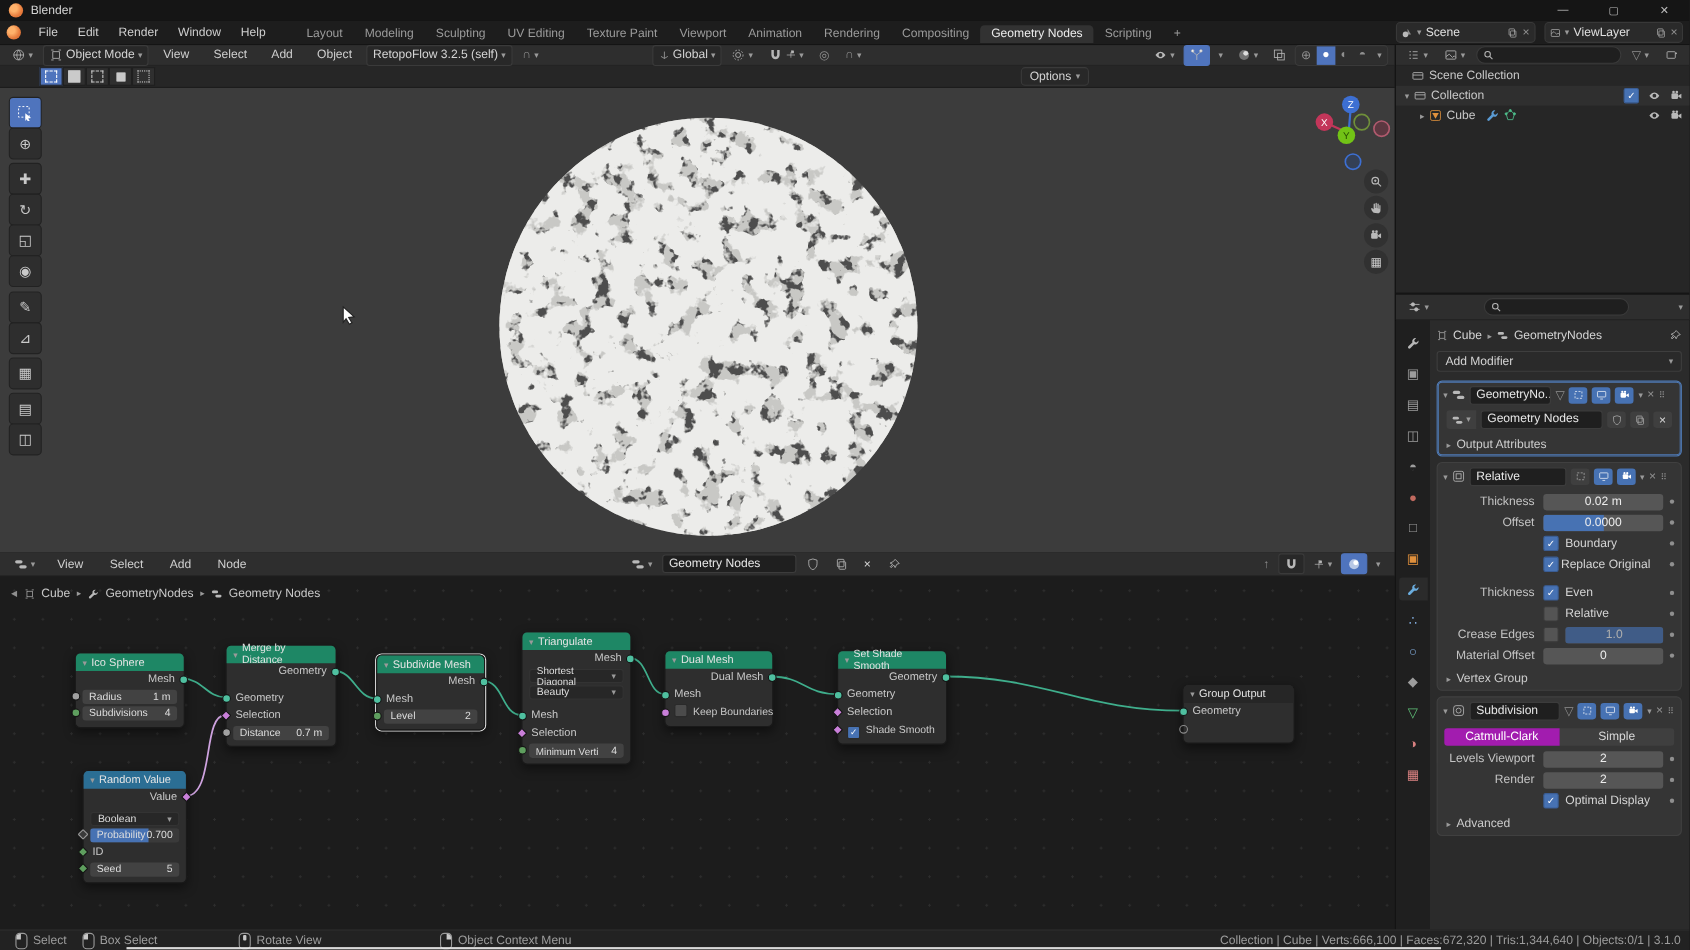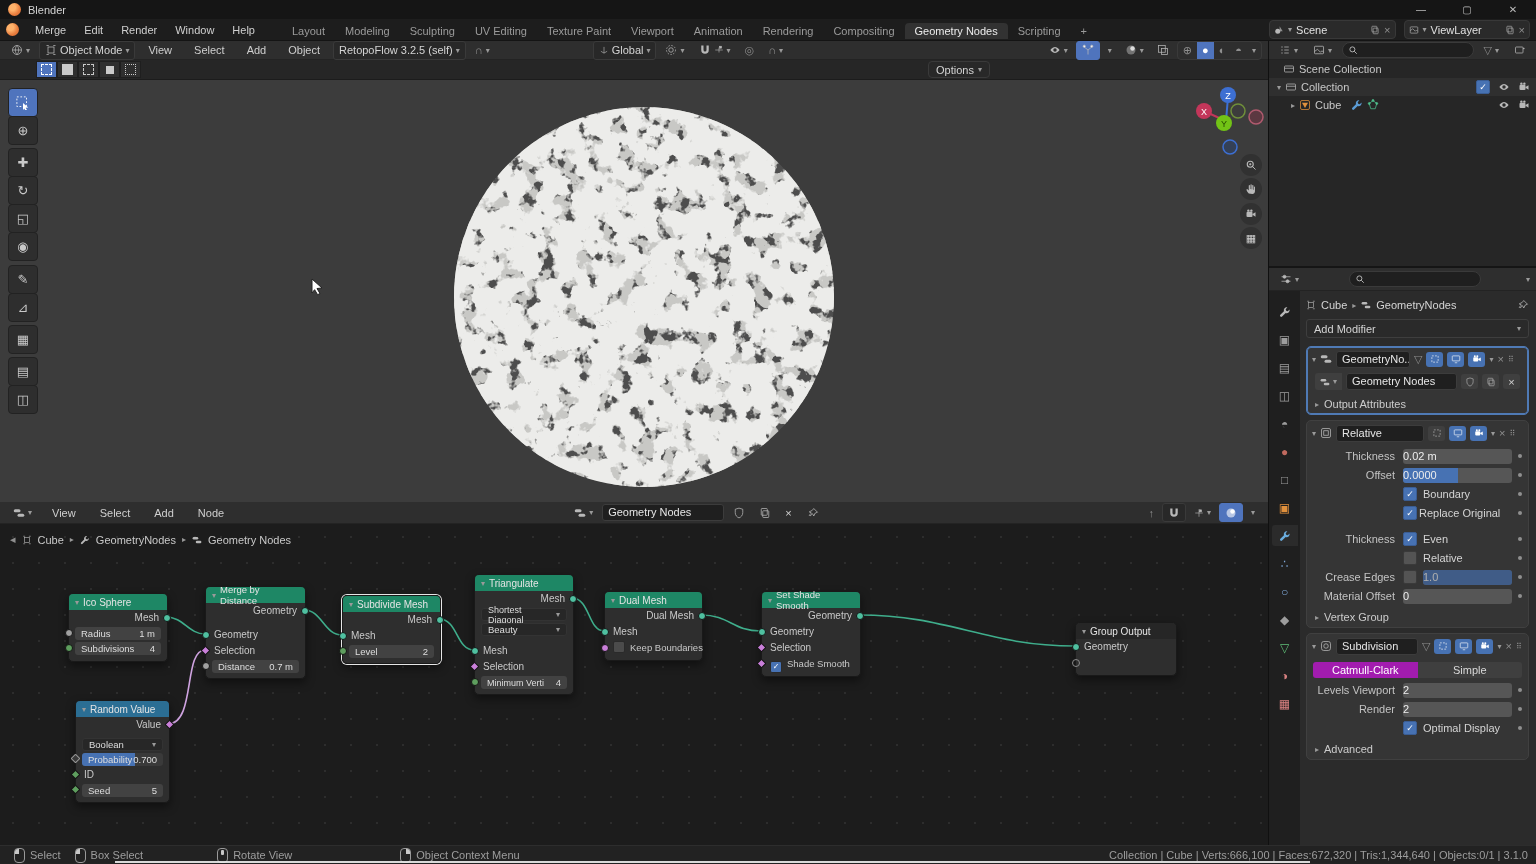--- a/index.html
+++ b/index.html
@@ -81,21 +81,21 @@
   #props-body{position:absolute;left:31px;top:250px;width:237px;height:554px;padding:6px 8px 0 6px;box-sizing:border-box}
   .panel{background:#353535;border:1px solid #404040;border-radius:5px;margin-bottom:5px;box-sizing:border-box}
   .panel.selected{border-color:#4f7ab5;box-shadow:0 0 0 1px #4f7ab5 inset}
   .mhead{display:flex;align-items:center;gap:4px;padding:3px 5px;height:18px;box-sizing:content-box}
   .mname{background:#1f1f1f;border:1px solid #3c3c3c;border-radius:3px;height:15px;line-height:15px;padding:0 5px;color:#e6e6e6}
   .tgl{width:17px;height:15px;border-radius:3px;display:flex;align-items:center;justify-content:center;background:#3f3f3f}
   .tgl.on{background:#4772b3}
   .tgl.on svg.i{fill:#fff}.tgl.on svg.i.stroke{stroke:#fff;fill:none}
   .prow{display:flex;align-items:center;height:16px;margin:3px 6px 3px 0}
   .plabel{width:88px;text-align:right;padding-right:8px;color:#c3c3c3;flex:none}
-  .pfield{flex:1;height:15px;background:#565656;border-radius:3px;text-align:left;line-height:15px;color:#ededed;position:relative;overflow:hidden}
+  .pfield{flex:1;height:15px;background:#565656;border-radius:3px;text-align:center;line-height:15px;color:#ededed;position:relative;overflow:hidden}
   .pfield .fill{position:absolute;left:0;top:0;bottom:0;background:#4772b3}
   .pfield span{position:relative;z-index:1}
   .deco{width:4px;height:4px;border-radius:50%;background:#8f8f8f;margin-left:6px;flex:none}
   .cb{width:12px;height:12px;border-radius:2px;background:#545454;border:1px solid #3a3a3a;display:inline-flex;align-items:center;justify-content:center;font-size:9px;color:#fff;flex:none}
   .cb.on{background:#4772b3;border-color:#3a5d94}
   .sect{display:flex;align-items:center;gap:5px;padding:4px 8px;color:#cccccc}
   .seg{display:flex;margin:4px 6px}
   .seg div{flex:1;height:16px;line-height:16px;text-align:center;background:#3f3f3f;color:#d9d9d9}
   .seg div:first-child{border-radius:3px 0 0 3px}
   .seg div:last-child{border-radius:0 3px 3px 0}
@@ -117,21 +117,21 @@
   <span>Blender</span>
   <div class="winbtns">
     <div class="winbtn">—</div>
     <div class="winbtn">▢</div>
     <div class="winbtn">✕</div>
   </div>
 </div>
 
 <div id="topbar" class="abs">
   <span class="blogo" style="margin-left:6px"></span>
-  <span class="menu">Merge</span>
+  <span class="menu">File</span>
   <span class="menu">Edit</span>
   <span class="menu">Render</span>
   <span class="menu">Window</span>
   <span class="menu">Help</span>
   <div style="width:18px"></div>
   <span class="wstab">Layout</span>
   <span class="wstab">Modeling</span>
   <span class="wstab">Sculpting</span>
   <span class="wstab">UV Editing</span>
   <span class="wstab">Texture Paint</span>

